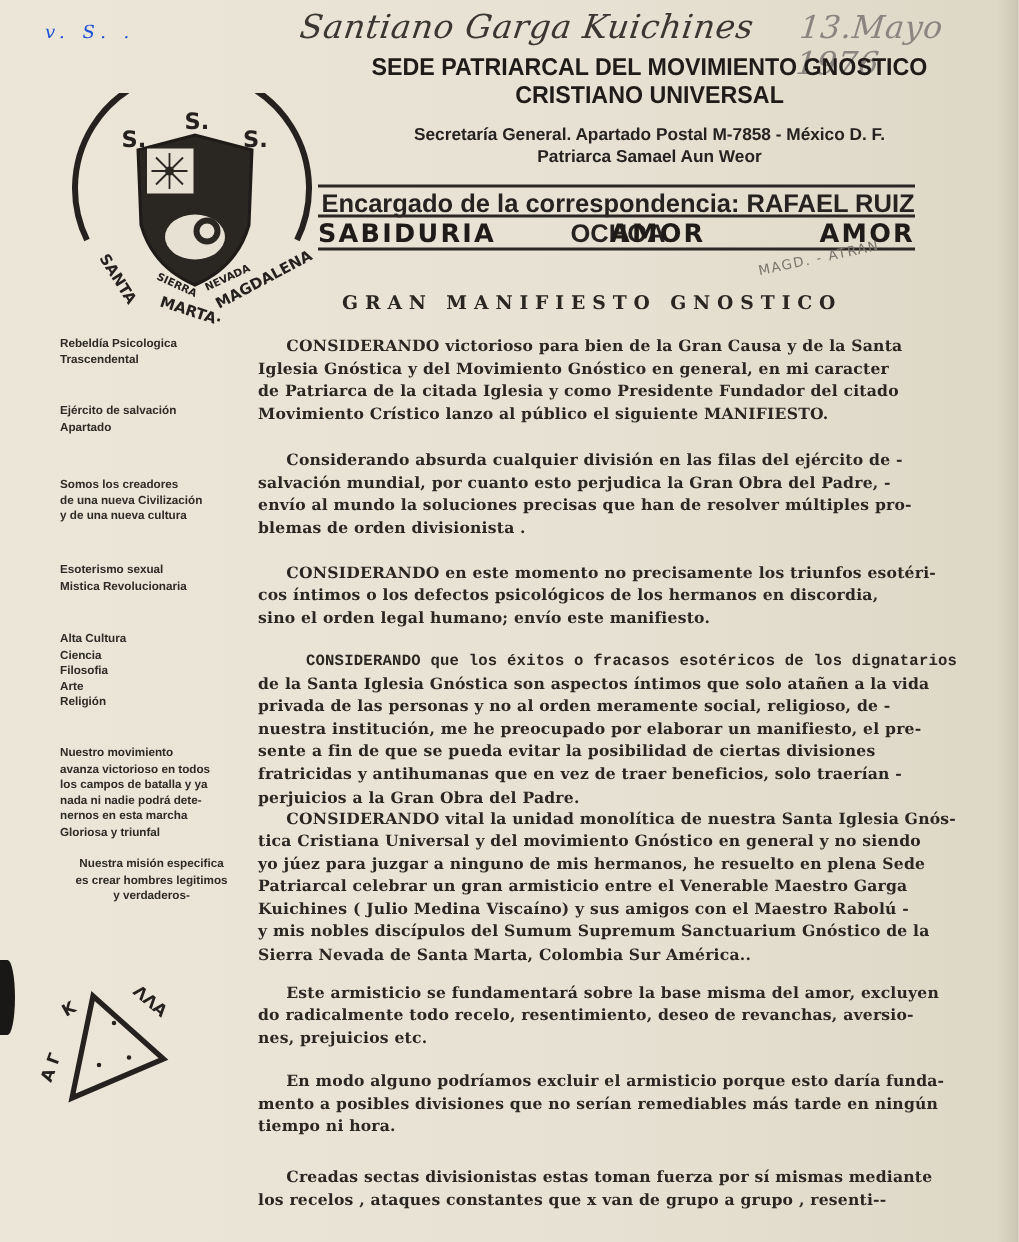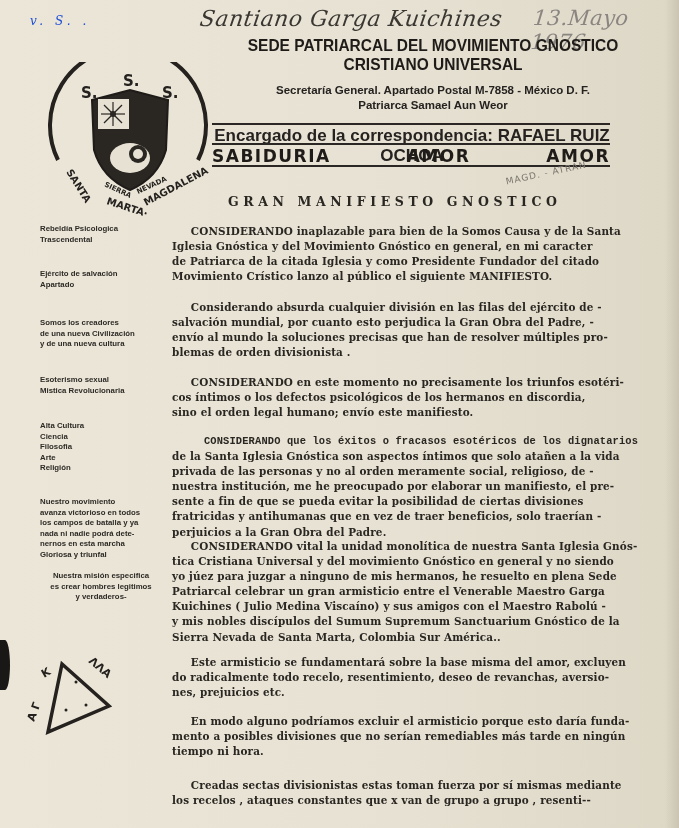--- a/index.html
+++ b/index.html
@@ -155,21 +155,21 @@
     </div>
     <div class="abs side" style="top: 571px; text-align: center;">
       <div>Nuestra misión especifica</div>
       <div>es crear hombres legitimos</div>
       <div>y verdaderos-</div>
     </div>
   </div>
 
 <div id="body" class="abs body-text" style="top:0;">
     <div class="para" style="top: 224px;">
-      <div style="white-space: pre;">     CONSIDERANDO inaplazable para bien de la Somos Causa y de la Santa</div>
+      <div style="white-space: pre;">     CONSIDERANDO victorioso para bien de la Gran Causa y de la Santa</div>
       <div style="white-space: pre;">Iglesia Gnóstica y del Movimiento Gnóstico en general, en mi caracter</div>
       <div style="white-space: pre;">de Patriarca de la citada Iglesia y como Presidente Fundador del citado</div>
       <div style="white-space: pre;">Movimiento Crístico lanzo al público el siguiente MANIFIESTO.</div>
     </div>
     <div class="para" style="top: 300px;">
       <div style="white-space: pre;">     Considerando absurda cualquier división en las filas del ejército de -</div>
       <div style="white-space: pre;">salvación mundial, por cuanto esto perjudica la Gran Obra del Padre, -</div>
       <div style="white-space: pre;">envío al mundo la soluciones precisas que han de resolver múltiples pro-</div>
       <div style="white-space: pre;">blemas de orden divisionista .</div>
     </div>

